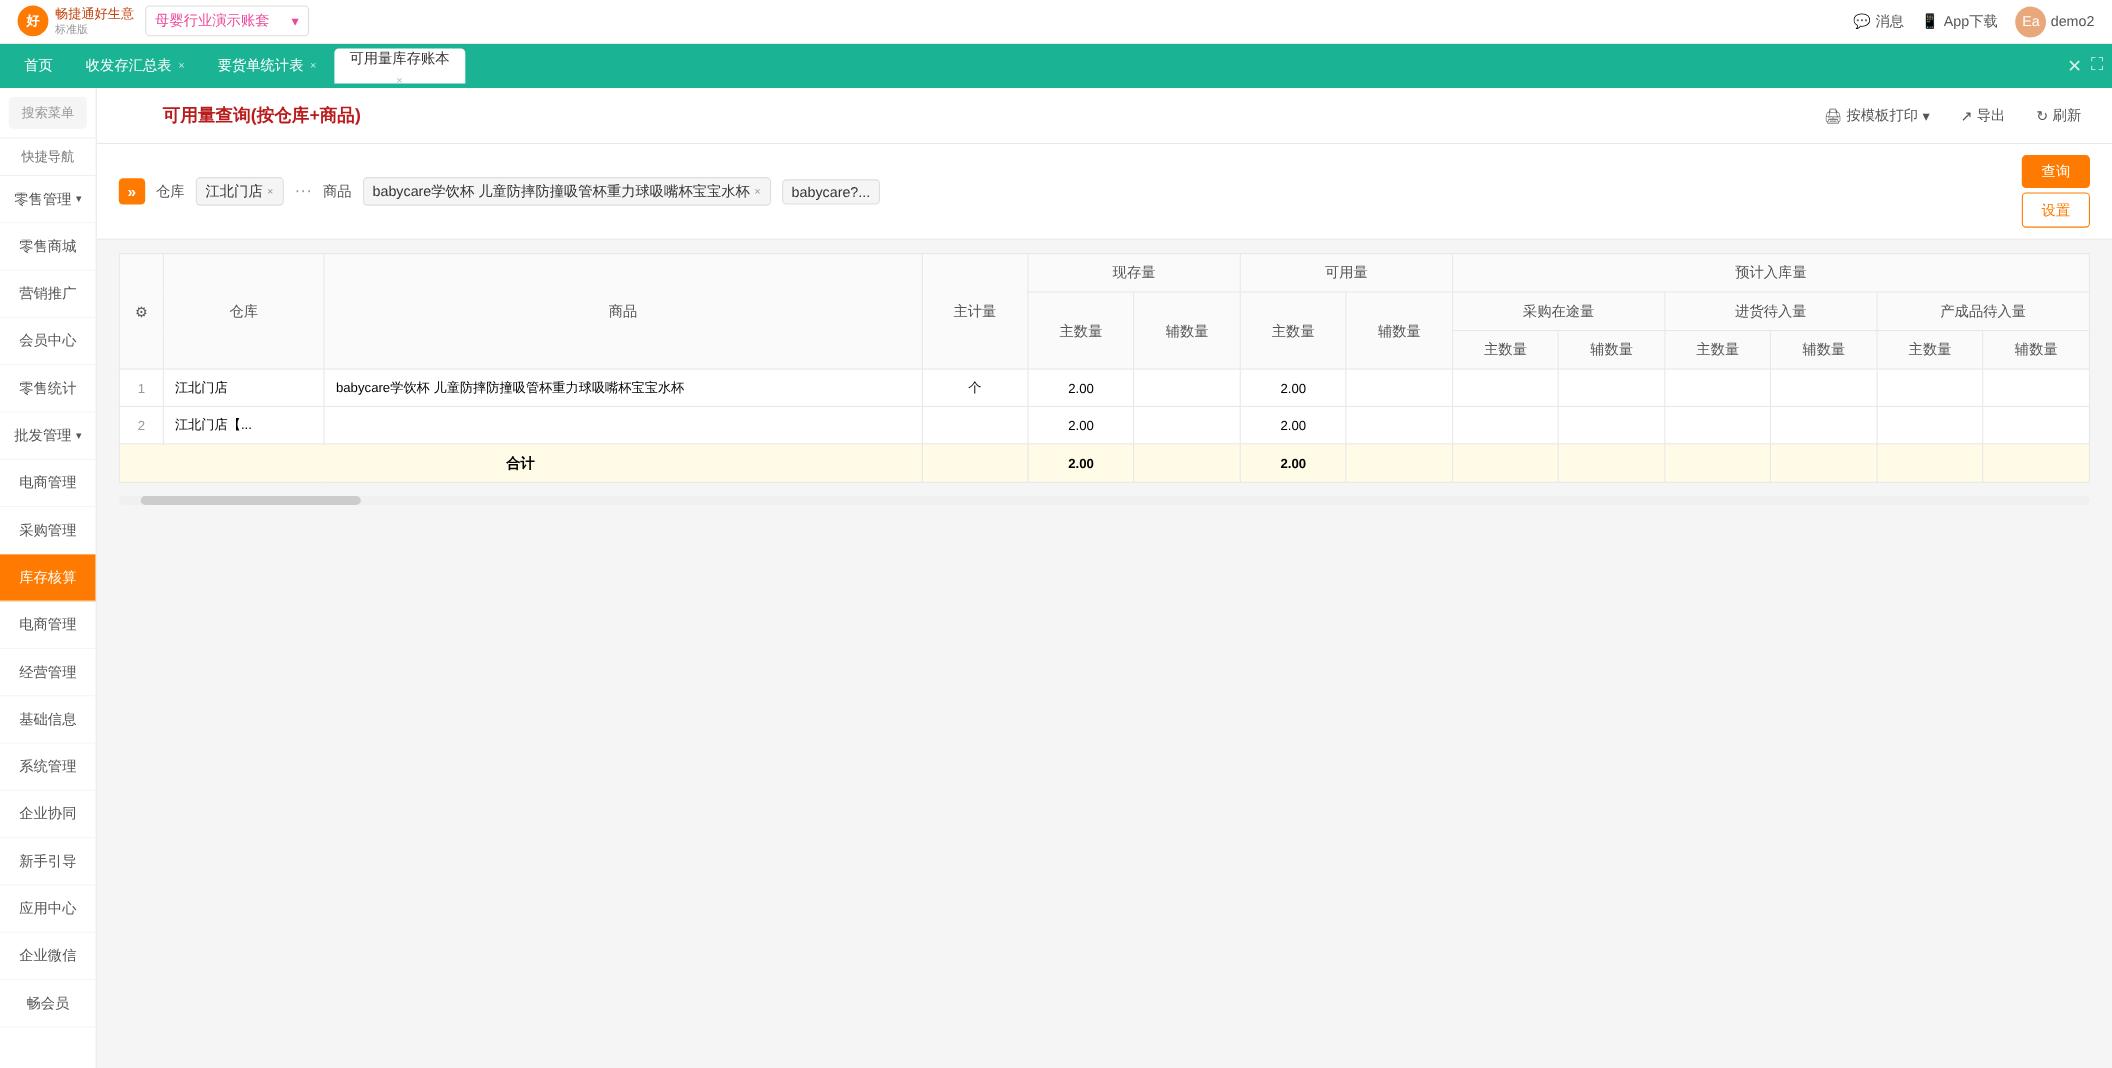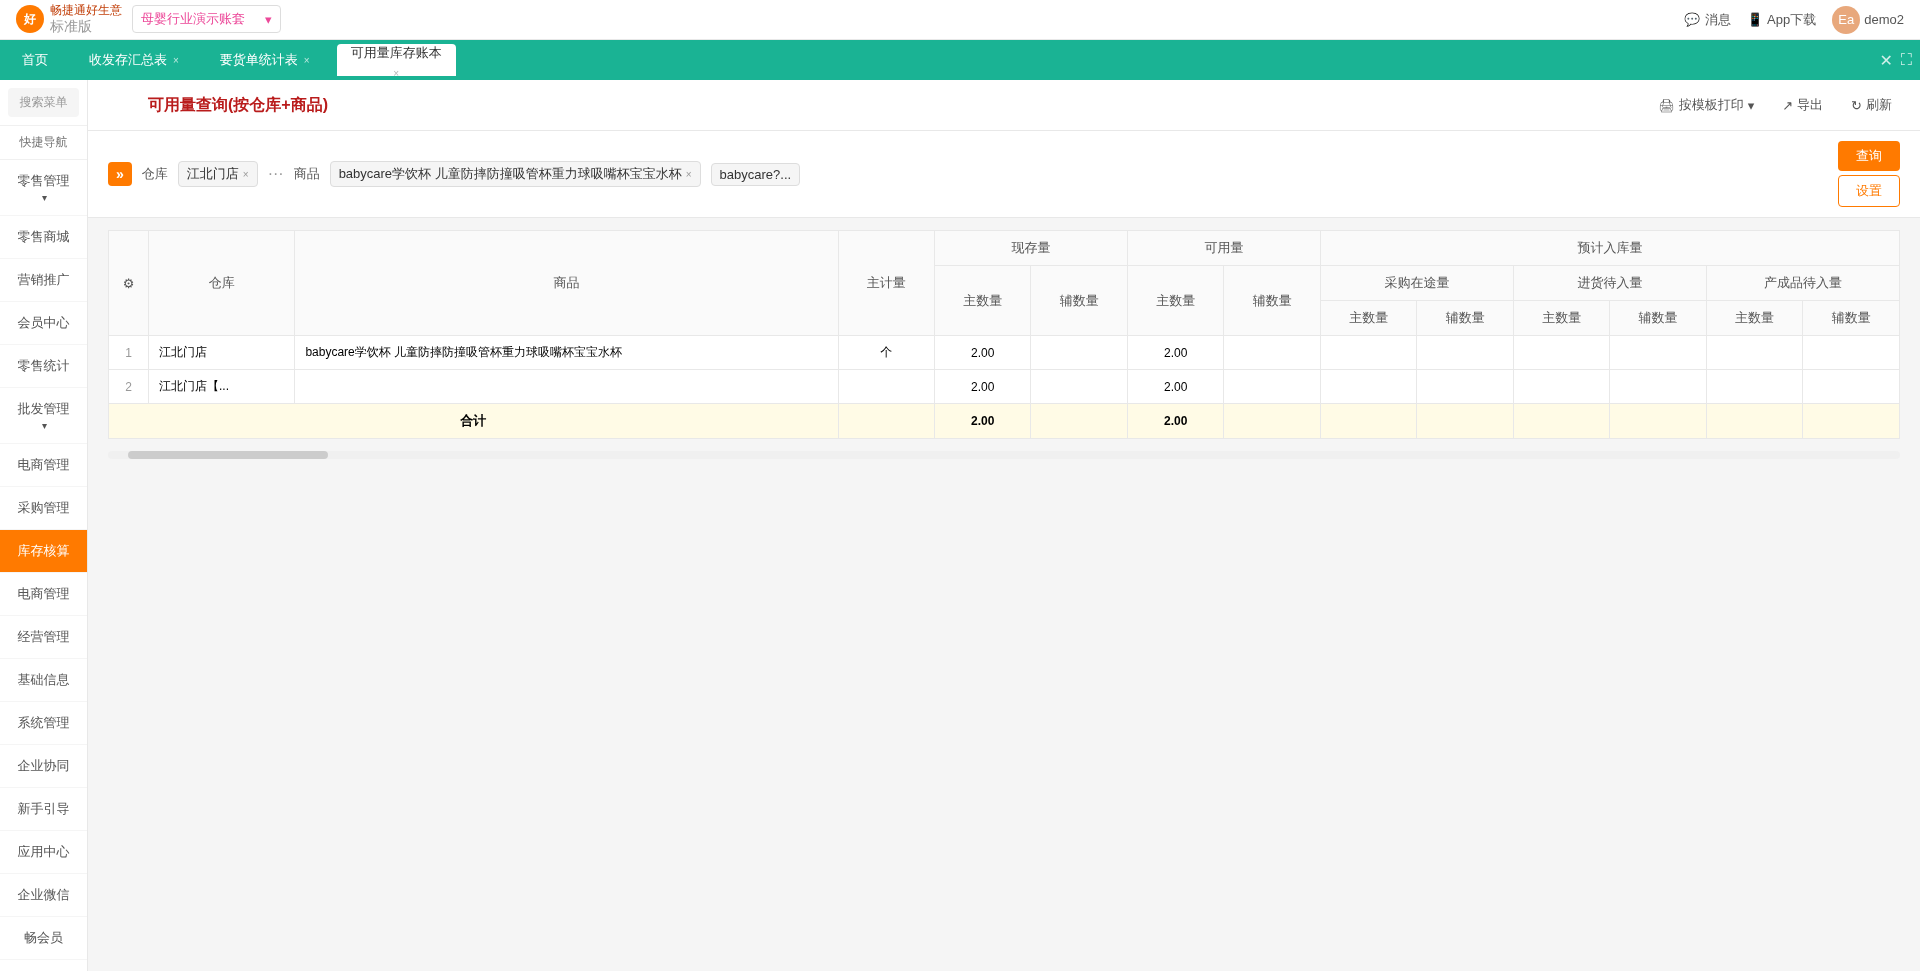--- a/index.html
+++ b/index.html
@@ -13,35 +13,35 @@
       align-items: center;
       justify-content: space-between;
       padding: 0 16px;
       border-bottom: 1px solid #e8e8e8;
       flex-shrink: 0;
     }
     .top-bar-left { display: flex; align-items: center; gap: 10px; }
     .logo-area { display: flex; align-items: center; gap: 6px; }
     .logo-icon { width: 28px; height: 28px; background: #ff7a00; border-radius: 50%; display: flex; align-items: center; justify-content: center; color: #fff; font-size: 12px; font-weight: bold; }
     .logo-text { font-size: 12px; color: #c2410c; line-height: 1.2; }
-    .logo-sub { font-size: 14px; color: #999; }
+    .logo-sub { font-size: 10px; color: #999; }
     .industry-select { display: flex; align-items: center; gap: 20px; padding: 4px 8px; border: 1px solid #ddd; border-radius: 4px; cursor: pointer; color: #ec4899; font-size: 12px; }
     .top-bar-right { display: flex; align-items: center; gap: 16px; }
     .top-bar-btn { display: flex; align-items: center; gap: 4px; color: #555; cursor: pointer; font-size: 12px; }
     .avatar { width: 28px; height: 28px; border-radius: 50%; background: #e8a87c; display: flex; align-items: center; justify-content: center; color: #fff; font-size: 11px; }
 
     
     .nav-tabs {
       background: #1ab394;
       height: 40px;
       display: flex;
       align-items: center;
       padding: 0 8px;
       flex-shrink: 0;
-      gap: 13px;
+      gap: 2px;
     }
     .nav-tab {
       height: 32px;
       padding: 0 14px;
       border-radius: 4px 4px 0 0;
       display: flex;
       align-items: center;
       gap: 6px;
       cursor: pointer;
       color: #fff;
@@ -75,21 +75,21 @@
       cursor: pointer;
       color: #555;
       font-size: 12px;
       border-bottom: 1px solid #f5f5f5;
       display: flex;
       flex-direction: column;
       align-items: center;
       gap: 2px;
     }
     .sidebar-item.active { color: #fff; background: #ff7a00; }
-    .sidebar-item.has-arrow { flex-direction: column; justify-content: center; }
+    .sidebar-item.has-arrow { flex-direction: row; justify-content: center; }
     .sidebar-arrow { font-size: 10px; margin-left: 2px; }
 
     
     .content { flex: 1; overflow: auto; padding: 0; background: #f5f5f5; }
     .page-header {
       background: #fff;
       padding: 12px 20px;
       display: flex;
       align-items: center;
       justify-content: space-between;

